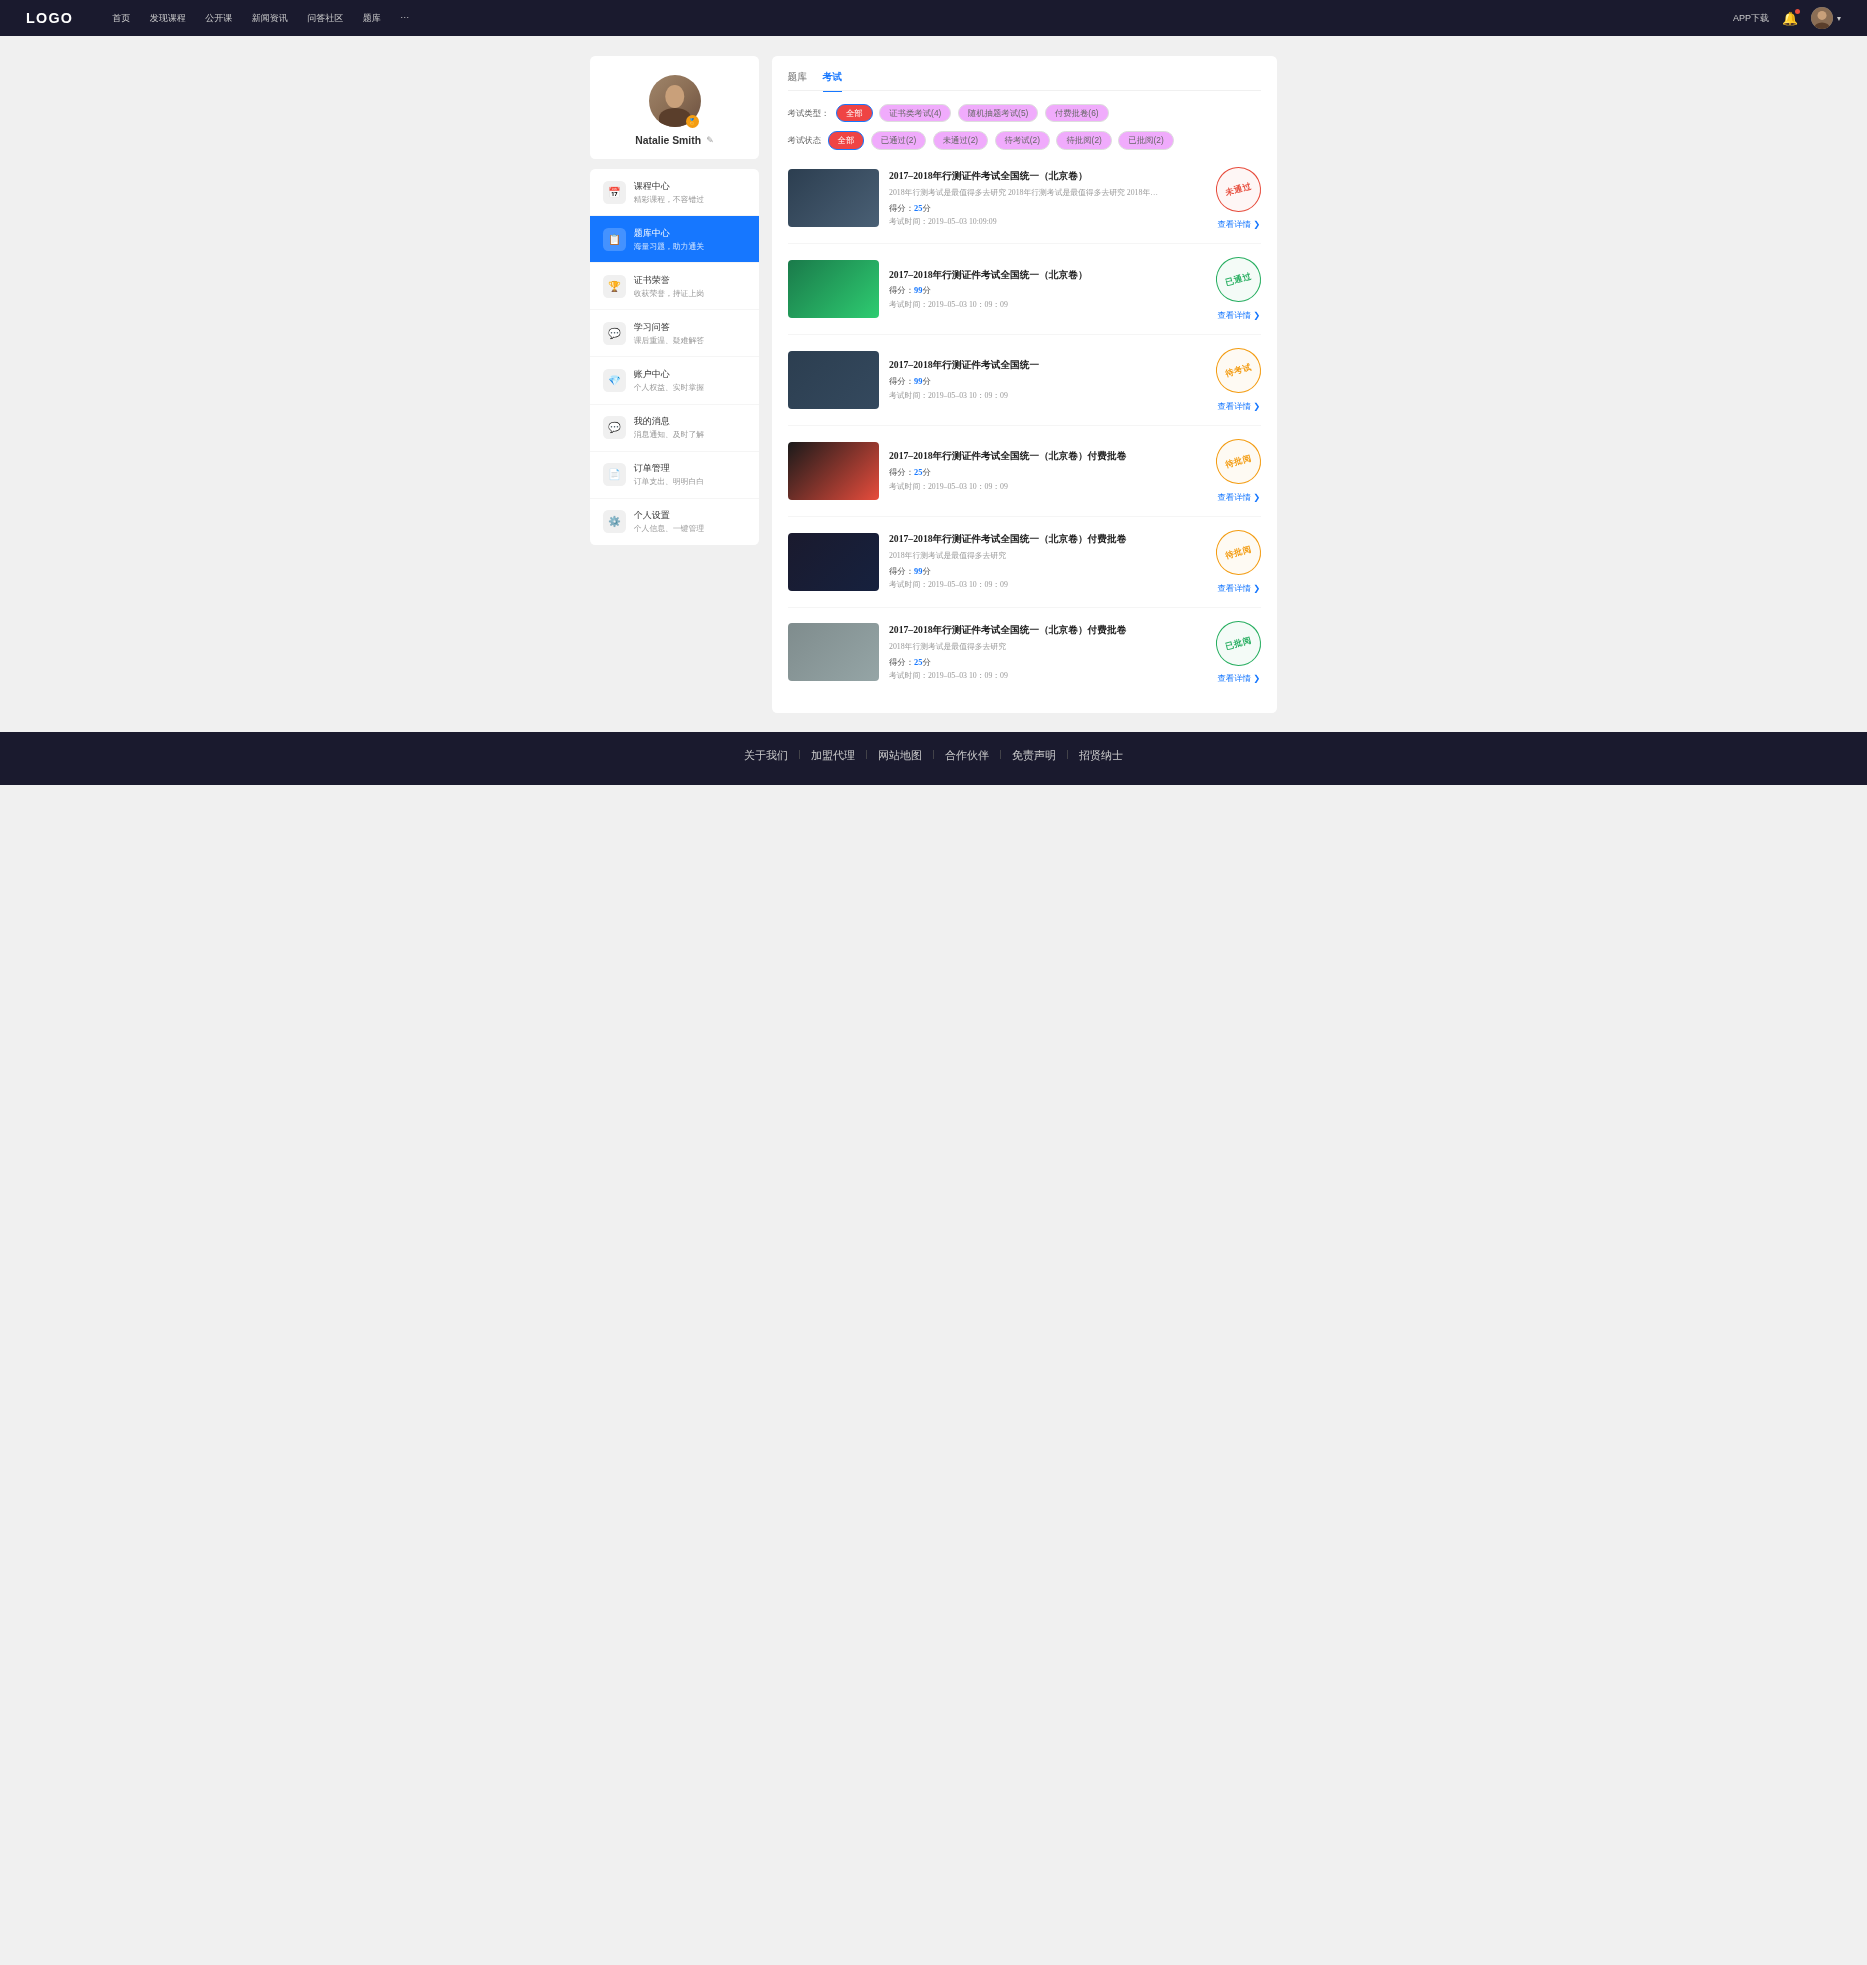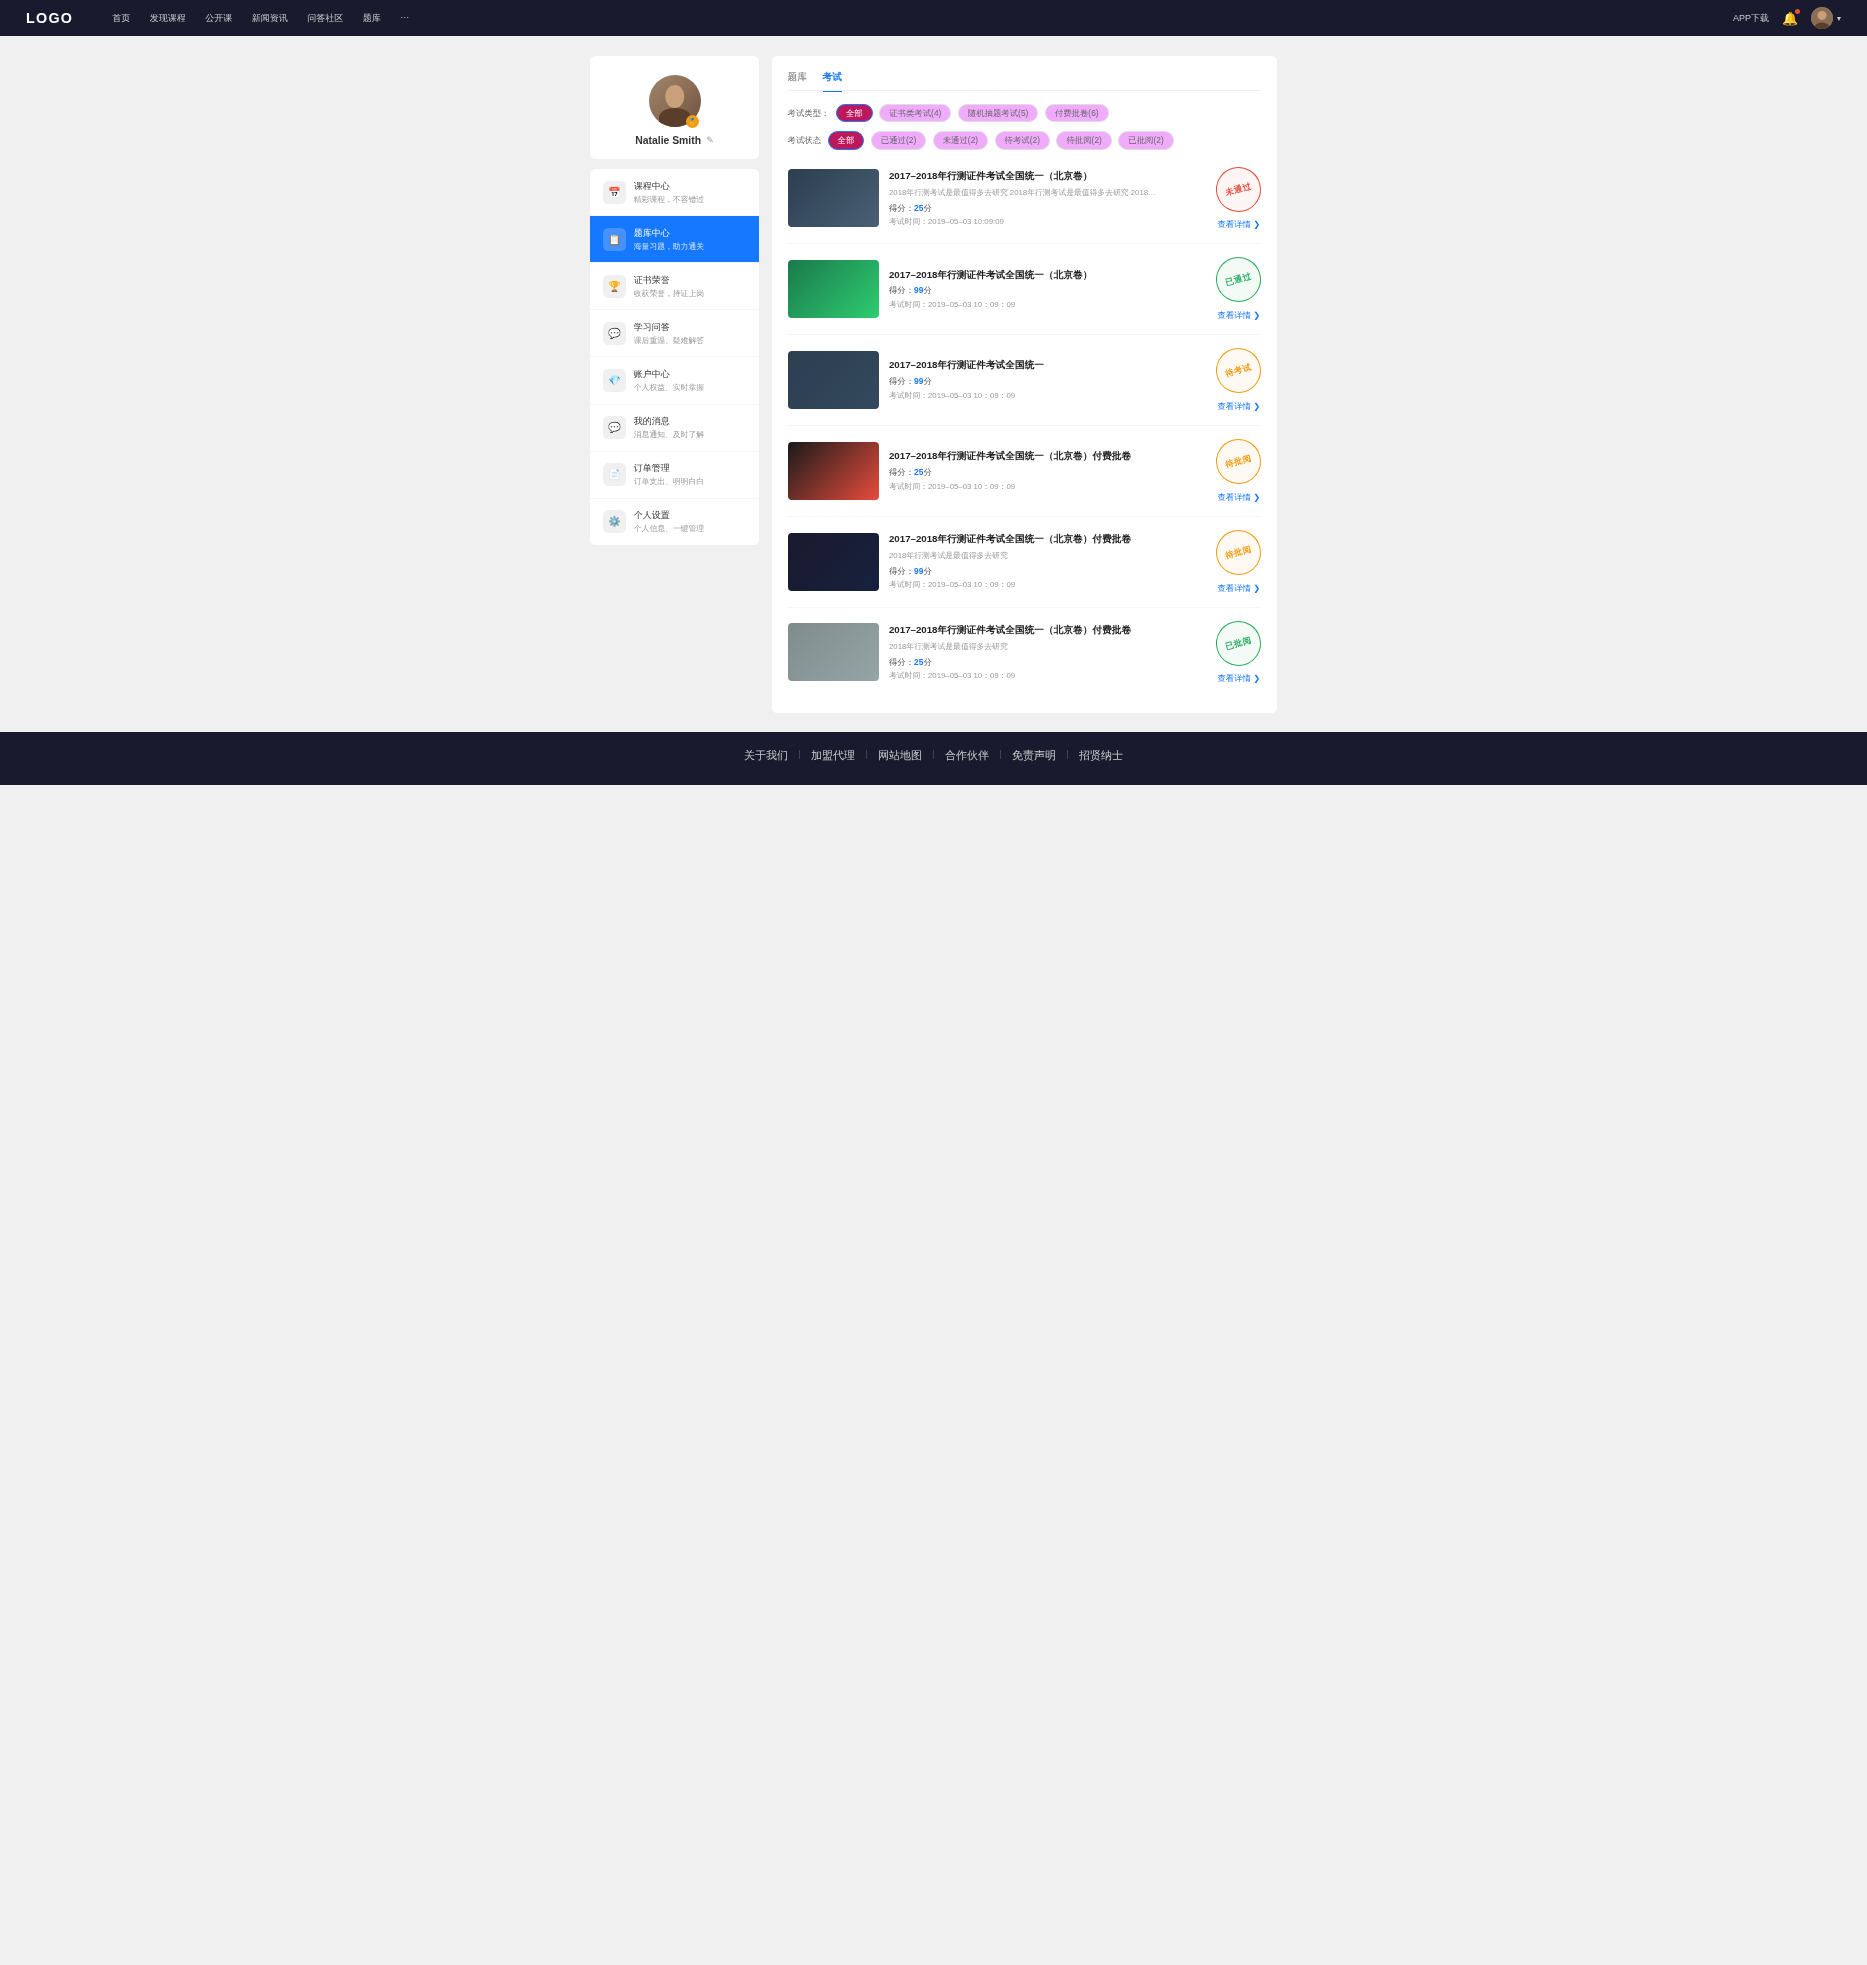--- a/index.html
+++ b/index.html
@@ -248,23 +248,24 @@
       padding: 2.6px 9px;
       border-radius: 13px;
       border: 0.6px solid #ddd;
       font-size: 8.4px;
       color: #666;
       cursor: pointer;
       background: #f0abfc;
       transition: all 0.2s;
     }
     .filter-btn.active {
-      background: #be185d;
+      background: #ef4444;
       color: #fff;
       border-color: #1677ff;
+      border-radius: 9px;
     }
 
     
     .exam-list { display: flex; flex-direction: column; gap: 0; }
     .exam-item {
       display: flex;
       align-items: center;
       padding: 13px 0;
       border-bottom: 0.6px solid #f5f5f5;
       gap: 10.4px;
@@ -279,21 +280,21 @@
       background: #ccc;
     }
     
     .thumb-1 { background: linear-gradient(135deg, #2c3e50, #4a6075); }
     .thumb-2 { background: linear-gradient(135deg, #1a7a4a, #2ecc71); }
     .thumb-3 { background: linear-gradient(135deg, #2c3e50, #34495e); }
     .thumb-4 { background: linear-gradient(135deg, #1a1a1a, #e74c3c); }
     .thumb-5 { background: linear-gradient(135deg, #1a1a2e, #16213e); }
     .thumb-6 { background: linear-gradient(135deg, #7f8c8d, #95a5a6); }
 
-    .exam-info { flex: 1; }
+    .exam-info { flex: 1; font-family: Liberation Serif, serif; }
     .exam-title {
       font-size: 9.7px;
       font-weight: 600;
       color: #222;
       margin-bottom: 3.9px;
     }
     .exam-desc {
       font-size: 7.8px;
       color: #999;
       margin-bottom: 5.2px;

